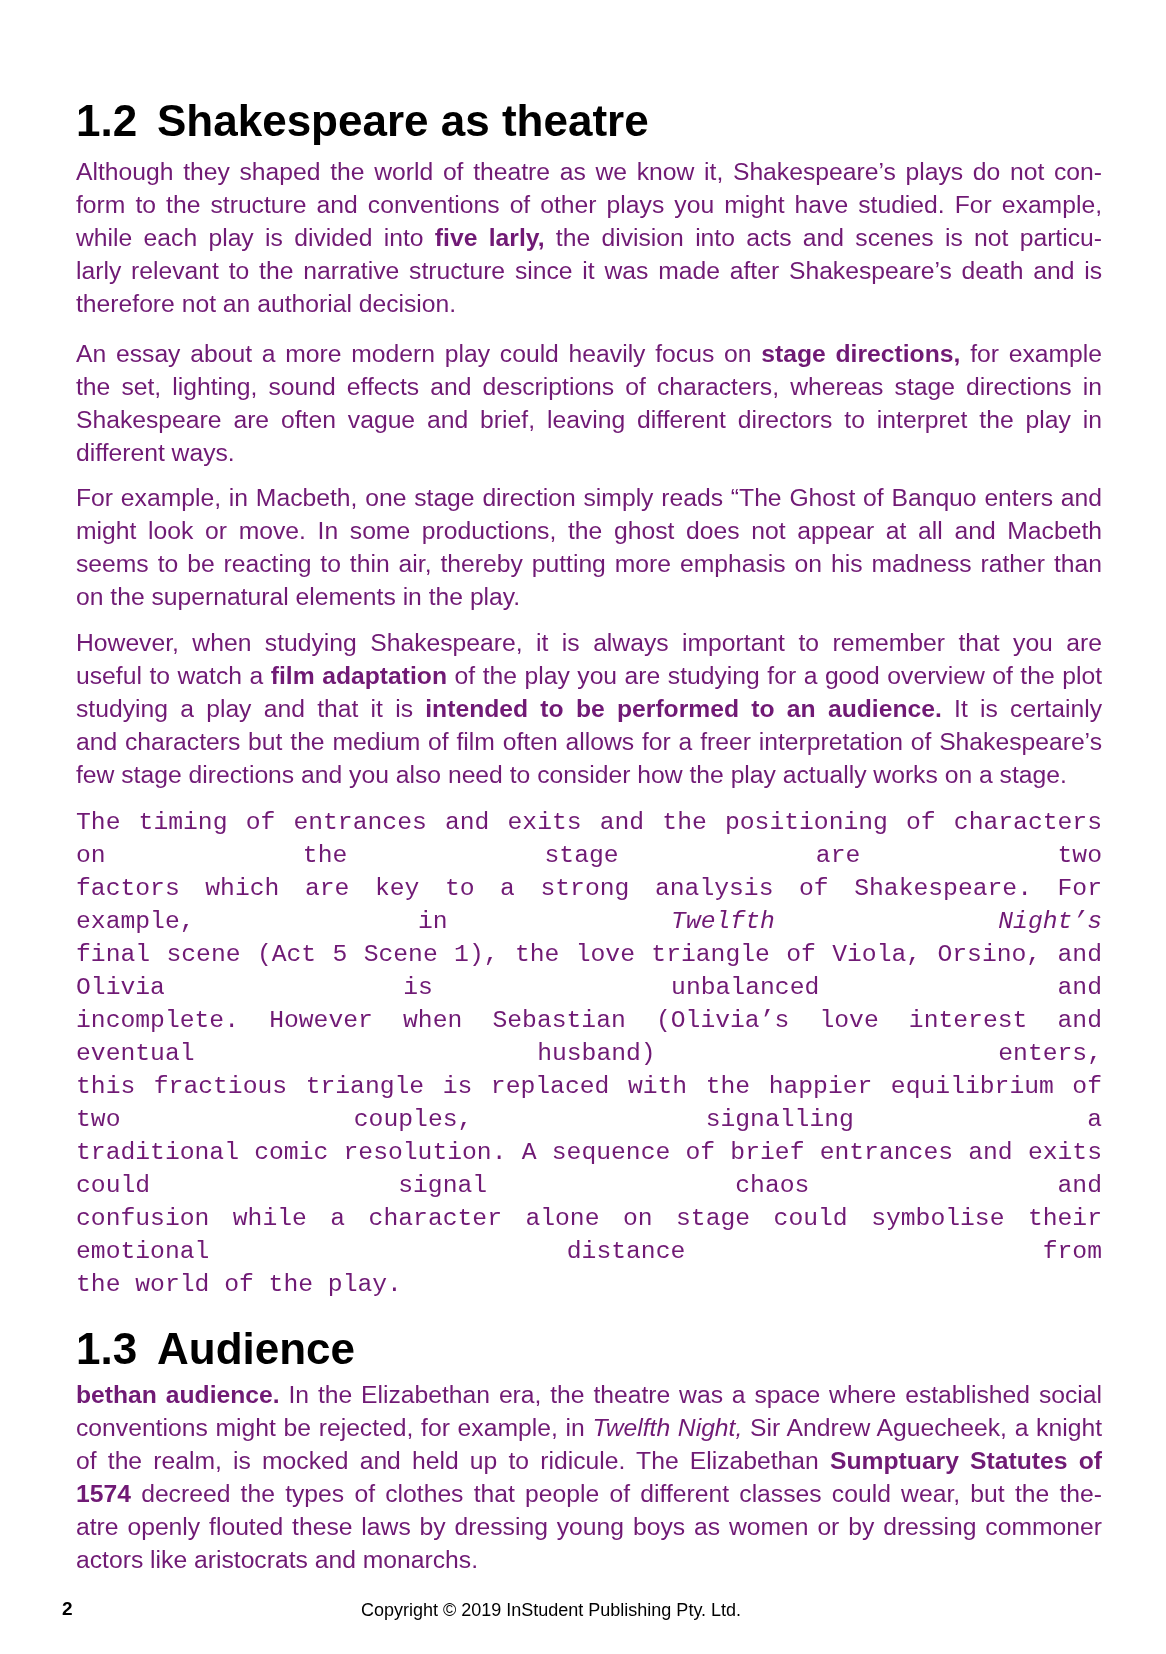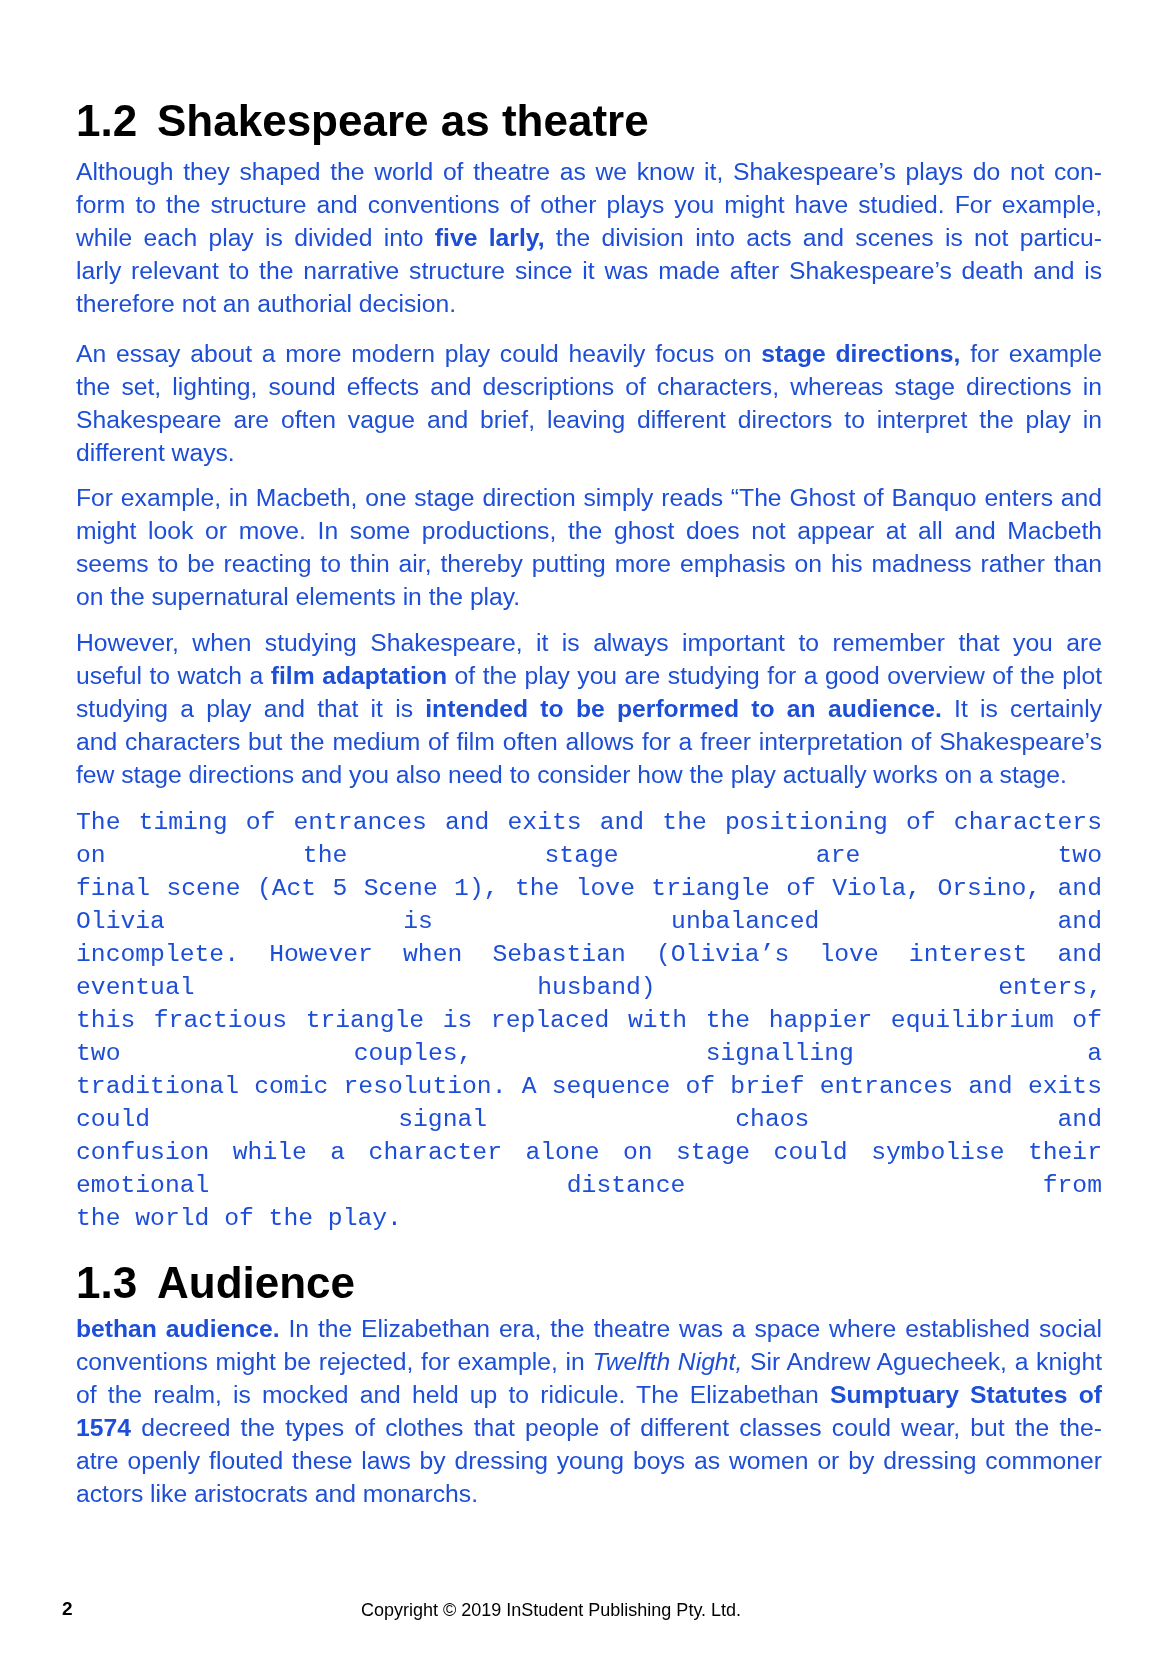--- a/index.html
+++ b/index.html
@@ -8,21 +8,21 @@
     position:relative;width:1166px;height:1654px;background:#ffffff;
     font-family:"Liberation Sans","DejaVu Sans",sans-serif;color:#000000;
     overflow:hidden;
     border-radius:7px;
   }
   .content{position:absolute;left:76px;top:0;width:1026px;padding-top:97px;}
   .sec-head{display:flex;font-weight:bold;font-size:44px;line-height:48px;color:#000;}
   .sec-num{width:81px;flex:none;}
   .para{margin-top:14px;}
   .line{
-    font-size:24.7px;line-height:33px;color:#1d4ed8;
+    font-size:24.7px;line-height:33px;color:#701a75;
     text-align:justify;text-align-last:justify;
   }
   .line.last{text-align-last:left;}
   .line strong{font-weight:bold;}
   .line em{font-style:italic;}
   .footer-pagenum{
     position:absolute;left:62px;top:1597px;
     font-size:19px;line-height:24px;font-weight:bold;color:#000;
   }
   .footer-copyright{
@@ -60,20 +60,21 @@
       </div>
       <div class="para" style="margin-top: 13px;">
         <div class="line">However, when studying Shakespeare, it is always important to remember that you are</div>
         <div class="line">useful to watch a <strong>film adaptation</strong> of the play you are studying for a good overview of the plot</div>
         <div class="line">studying a play and that it is <strong>intended to be performed to an audience.</strong> It is certainly</div>
         <div class="line">and characters but the medium of film often allows for a freer interpretation of Shakespeare’s</div>
         <div class="line last">few stage directions and you also need to consider how the play actually works on a stage.</div>
       </div>
       <div class="para" style="margin-top: 15px; font-family: Liberation Mono, monospace;">
         <div class="line">The timing of entrances and exits and the positioning of characters on the stage are two</div>
+        <div class="line">factors which are key to a strong analysis of Shakespeare. For example, in <em>Twelfth Night’s</em></div>
         <div class="line">final scene (Act 5 Scene 1), the love triangle of Viola, Orsino, and Olivia is unbalanced and</div>
         <div class="line">incomplete. However when Sebastian (Olivia’s love interest and eventual husband) enters,</div>
         <div class="line">this fractious triangle is replaced with the happier equilibrium of two couples, signalling a</div>
         <div class="line">traditional comic resolution. A sequence of brief entrances and exits could signal chaos and</div>
         <div class="line">confusion while a character alone on stage could symbolise their emotional distance from</div>
         <div class="line last">the world of the play.</div>
       </div>
       <div class="sec-head" style="margin-top: 24px;">
         <span class="sec-num">1.3</span>
         <span class="sec-title">Audience</span>

